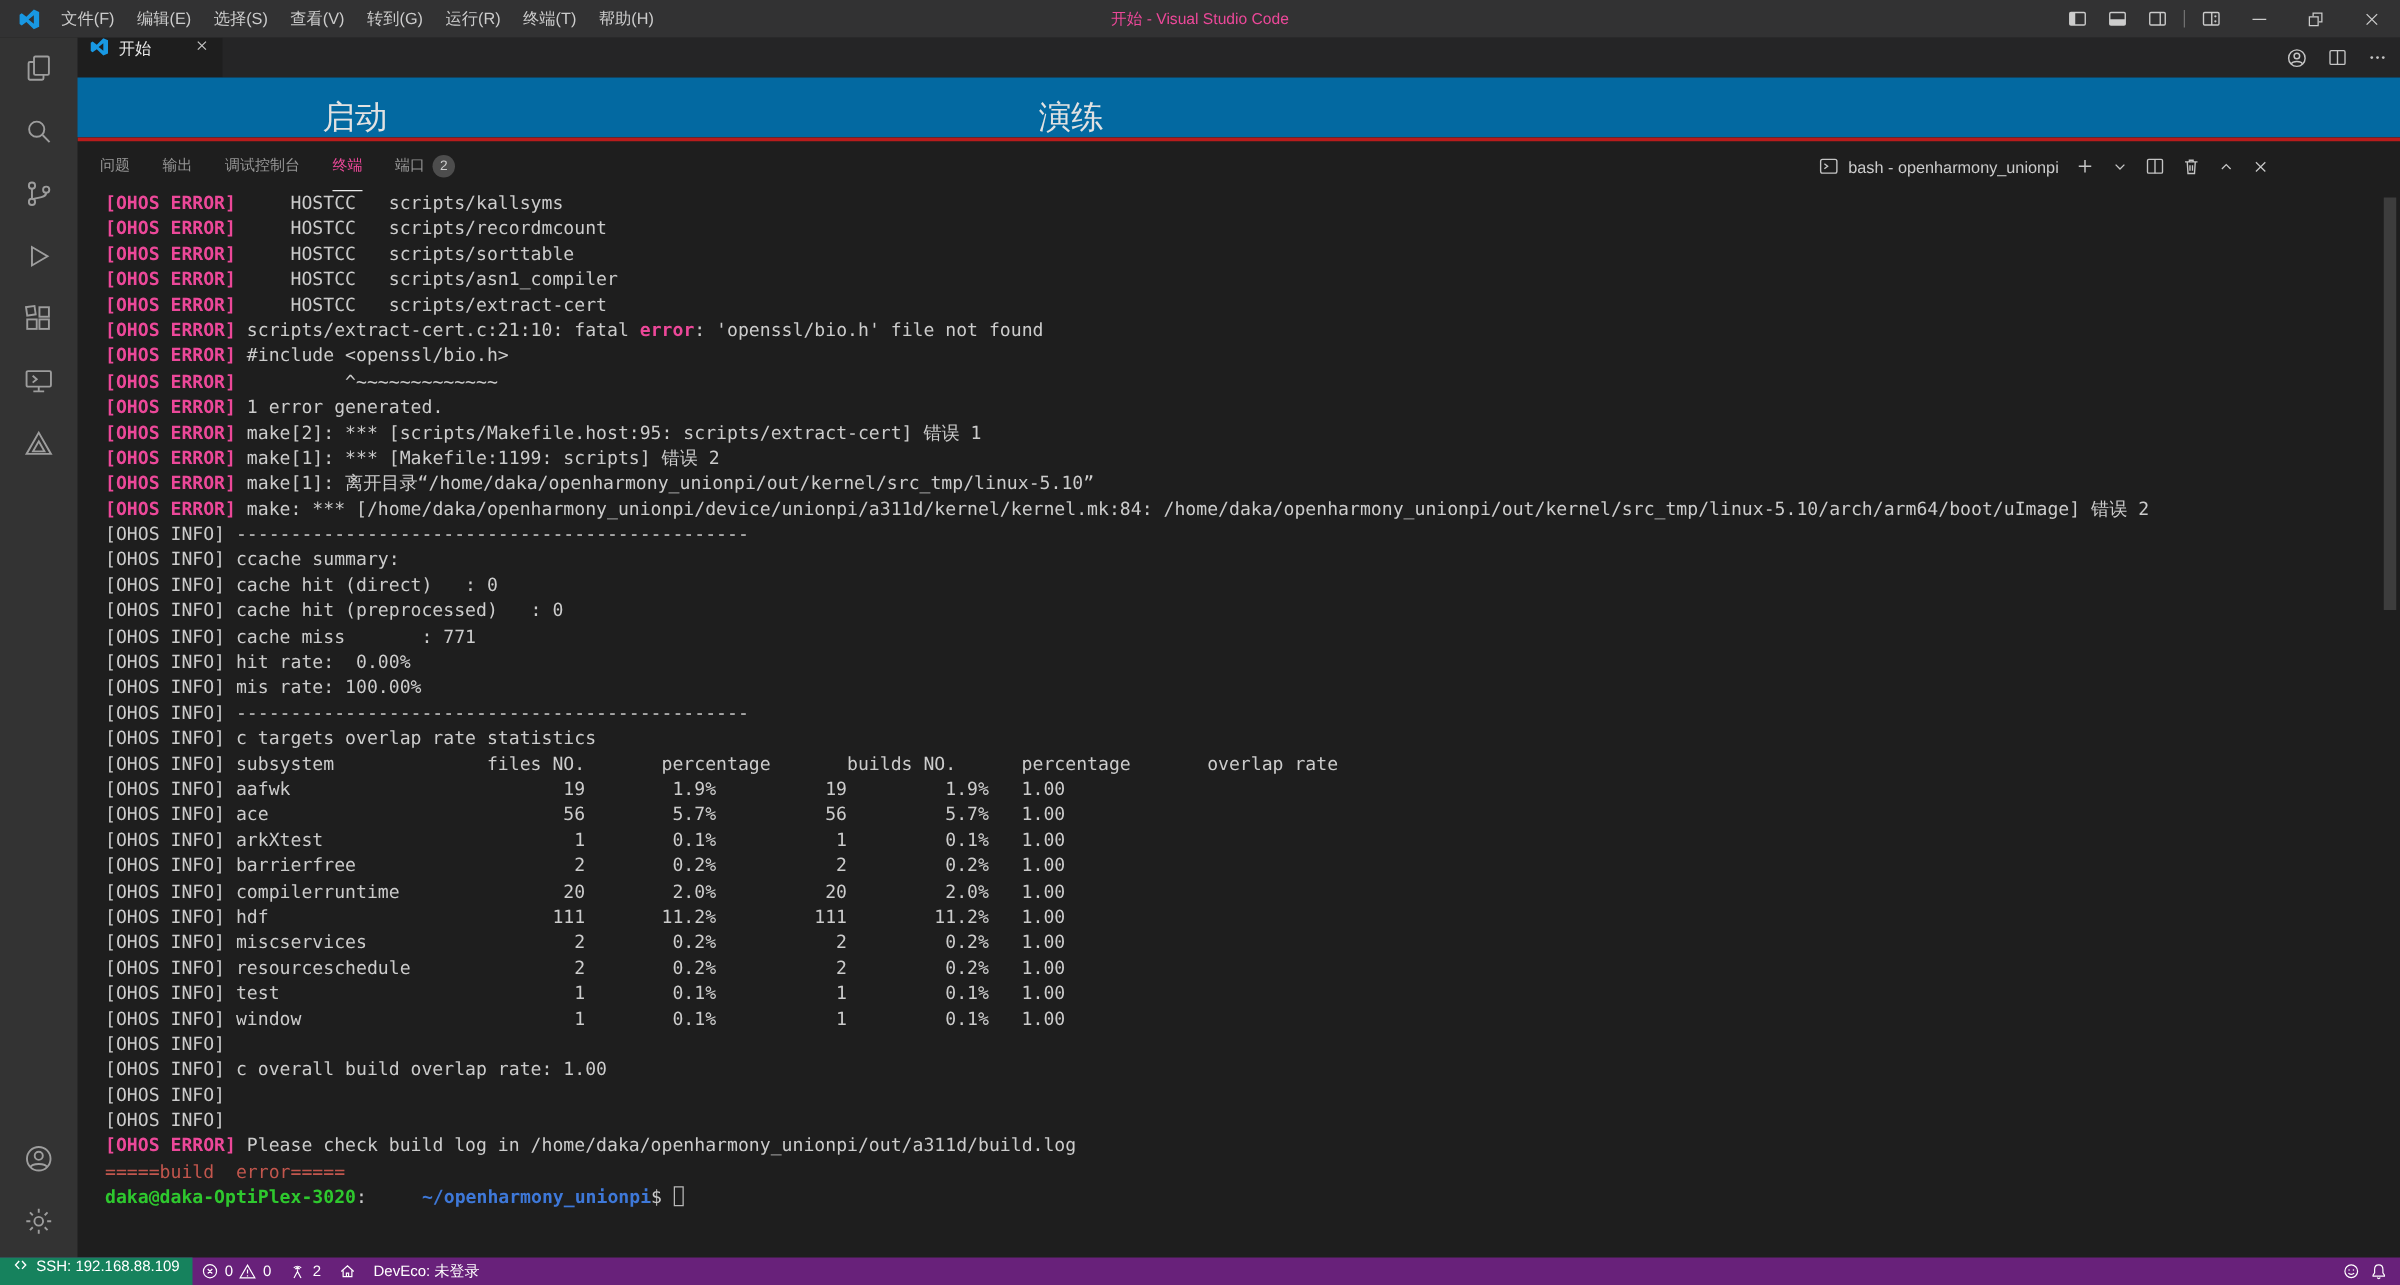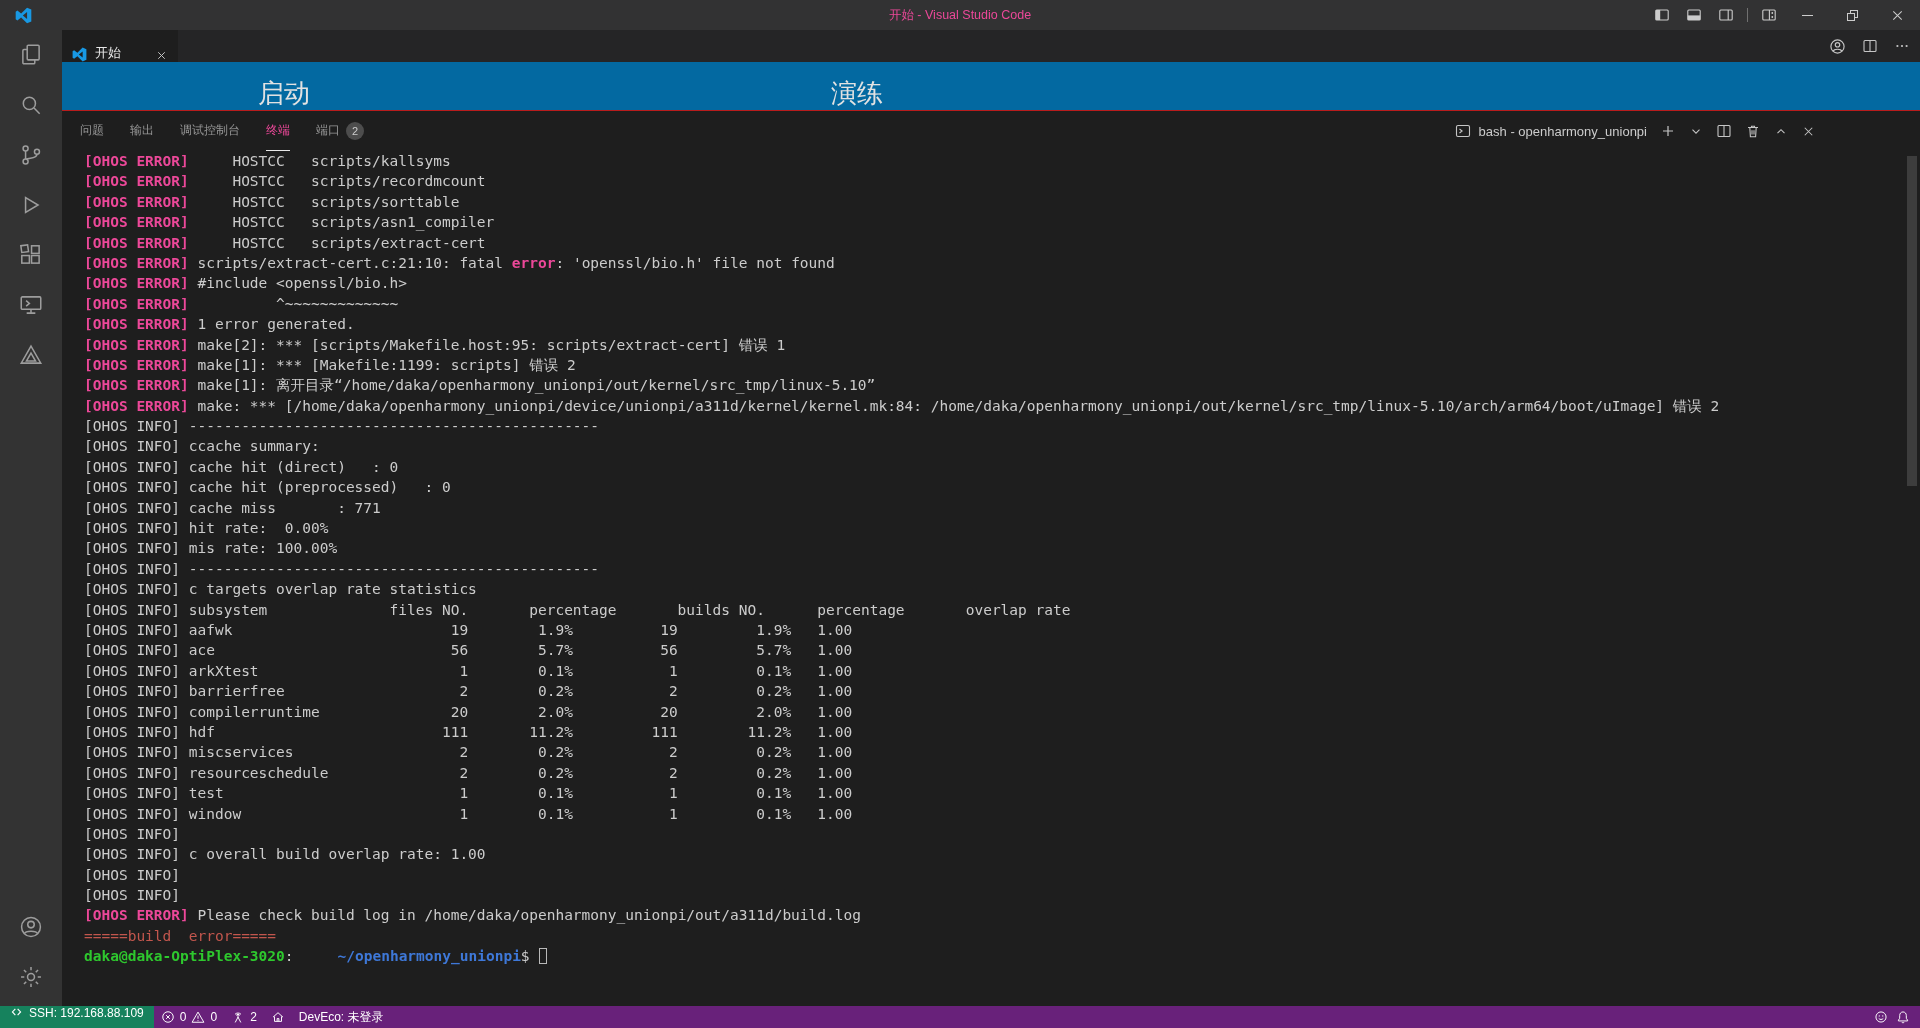--- a/index.html
+++ b/index.html
@@ -22,32 +22,32 @@
   .restore-glyph .r1 { position:absolute; right:0; top:0; width:8px; height:8px; border:1px solid #CCCCCC; }
   .restore-glyph .r2 { position:absolute; left:0; bottom:0; width:8px; height:8px; border:1px solid #CCCCCC; background:#323233; }
 
   
   .activitybar { position:absolute; top:30px; left:0; width:62px; bottom:22px; background:#333333; display:flex; flex-direction:column; align-items:center; z-index:8; }
   .ab-icon { width:62px; height:50px; display:flex; align-items:center; justify-content:center; color:#9D9D9D; }
   .ab-bottom { margin-top:auto; display:flex; flex-direction:column; align-items:center; padding-bottom:4px; }
 
   
   .tabbar { position:absolute; top:30px; left:62px; right:0; height:32px; background:#252526; display:flex; }
-  .tab { background:#1E1E1E; display:flex; align-items:flex-end; gap:8px; padding:0 10px; font-size:13px; color:#E8E8E8; width:116px; }
+  .tab { background:#1E1E1E; display:flex; align-items:flex-start; gap:8px; padding:0 10px; font-size:13px; color:#E8E8E8; width:116px; }
   .tab-close { margin-left:auto; color:#C5C5C5; display:flex; }
   .editor-actions { position:absolute; right:10px; top:0; height:32px; display:flex; align-items:center; gap:16px; color:#C5C5C5; }
 
   
   .editor { position:absolute; top:62px; left:50px; right:0; height:48px; background:#0369a1; overflow:hidden; }
   .gs-heading { position:absolute; top:14px; font-size:26px; font-weight:400; color:#E2E2E2; }
   #h-start { left:208px; }
   #h-walk { left:781px; }
 
   
-  .panel { position:absolute; top:110px; left:62px; right:0; bottom:22px; background:#1E1E1E; border-top:1px solid #b91c1c; }
+  .panel { position:absolute; top:110px; left:62px; right:0; bottom:22px; background:#1E1E1E; border-top:3px solid #b91c1c; }
   .panel-header { height:40px; position:relative; display:flex; align-items:center; }
   .panel-tabs { display:flex; gap:26px; margin-left:18px; height:100%; align-items:center; }
   .panel-tab { font-size:12px; color:#969696; height:100%; display:flex; align-items:center; gap:6px; border-bottom:1px solid transparent; cursor:default; }
   .panel-tab.active { color:#ec4899; border-bottom-color:#E7E7E7;text-align:center; }
   .badge { background:#4D4D4D; color:#CCCCCC; border-radius:50%; min-width:18px; height:18px; display:flex; align-items:center; justify-content:center; font-size:11px; }
   .terminal-actions { position:absolute; right:104px; top:0; height:40px; display:flex; align-items:center; gap:13px; color:#CCCCCC; }
   .shell-btn { display:flex; align-items:flex-end; gap:8px; font-size:13px; color:#CCCCCC; }
   .ta-icon { display:flex; color:#C5C5C5; }
 
   
@@ -69,20 +69,30 @@
 </style>
 </head>
 <body>
 
 <div class="titlebar">
   <div class="tb-logo">
     <svg width="17" height="17" viewBox="0 0 100 100">
         <path fill="#1898E3" fill-rule="evenodd" d="M71 4 L96 15 V85 L71 96 L36 62 L14 79 L4 72 V28 L14 21 L36 38 Z M71 30 L46 50 L71 70 Z"></path>
       </svg>
   </div>
+  <div class="menubar" id="menubar">
+      <span class="menu-item">文件(F)</span>
+      <span class="menu-item">编辑(E)</span>
+      <span class="menu-item">选择(S)</span>
+      <span class="menu-item">查看(V)</span>
+      <span class="menu-item">转到(G)</span>
+      <span class="menu-item">运行(R)</span>
+      <span class="menu-item">终端(T)</span>
+      <span class="menu-item">帮助(H)</span>
+    </div>
   <div class="tb-title">开始 - Visual Studio Code</div>
   <div class="tb-right">
     <div class="layout-btn">
       <svg width="16" height="16" viewBox="0 0 16 16" fill="none" stroke="currentColor" stroke-width="1.1">
           <rect x="1.8" y="3" width="12.4" height="10" rx="1"></rect>
           <rect x="1.8" y="3" width="4.4" height="10" fill="currentColor" stroke="none"></rect>
         </svg>
     </div>
     <div class="layout-btn">
       <svg width="16" height="16" viewBox="0 0 16 16" fill="none" stroke="currentColor" stroke-width="1.1">

